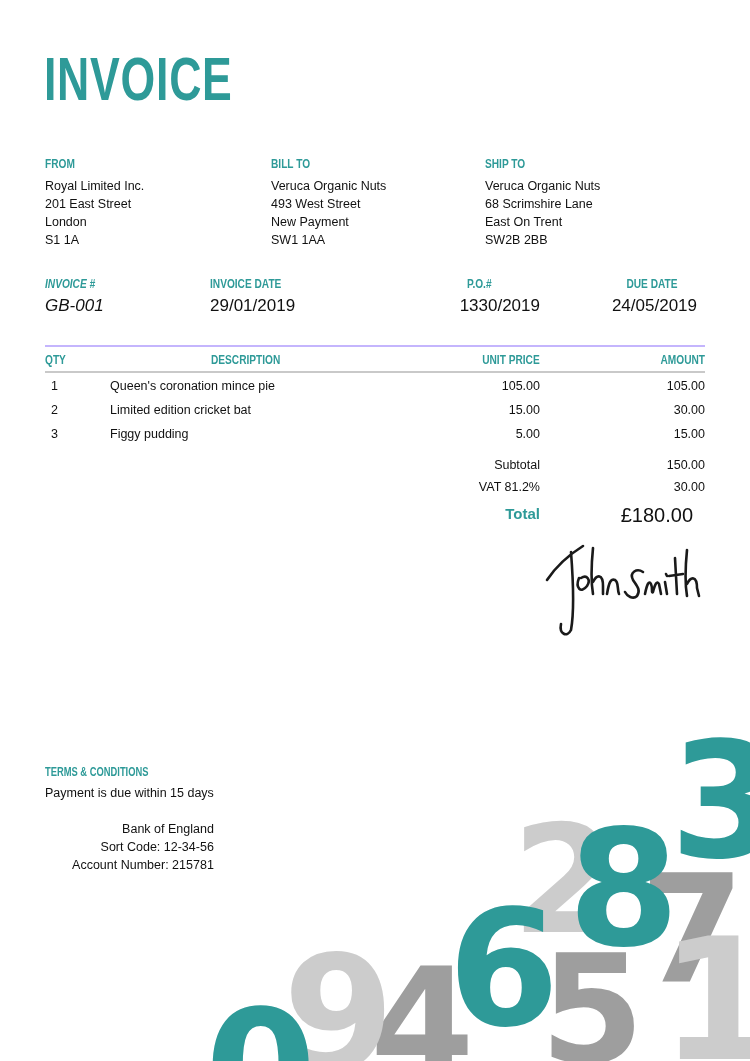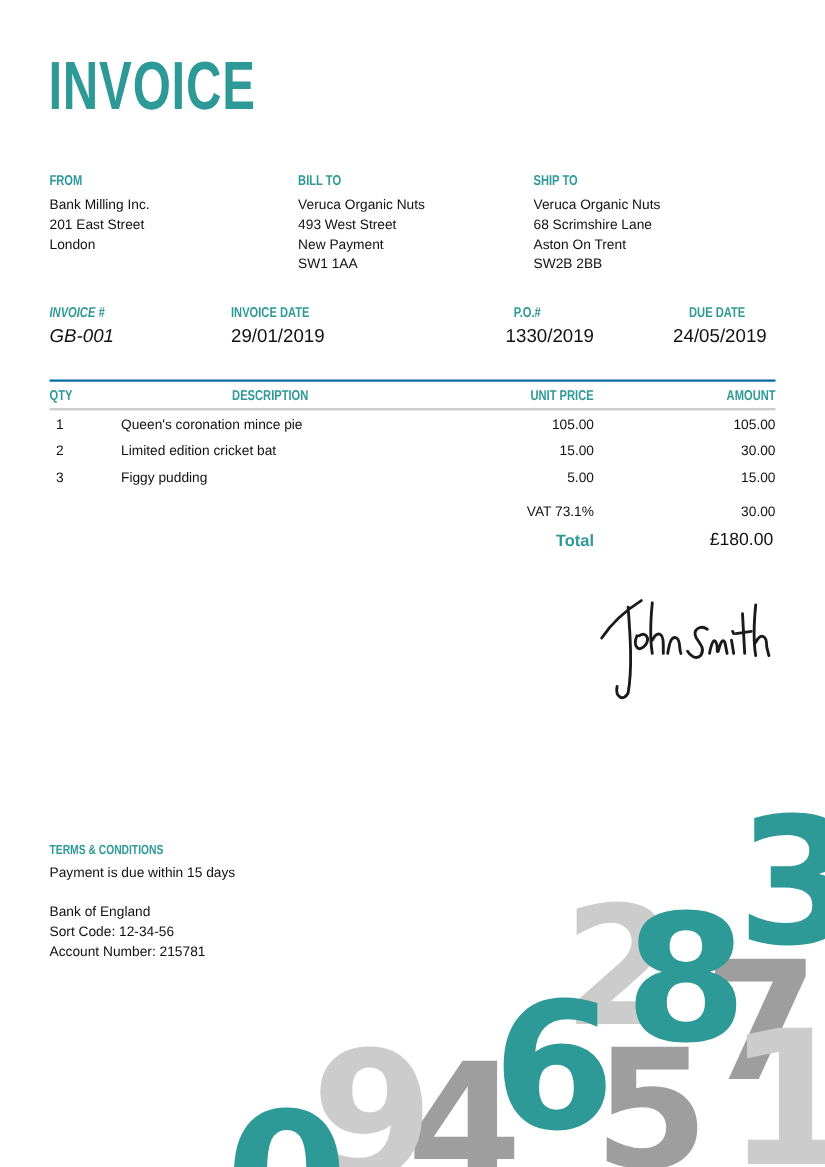--- a/index.html
+++ b/index.html
@@ -11,60 +11,61 @@
   .lbl { font-weight:bold; font-size:13px; color:#2e9a98; transform:scaleX(0.78); transform-origin:left top;
          white-space:nowrap; display:inline-block; }
   .lbl.r { transform-origin:right top; }
   .addr { position:absolute; top:156px; width:200px; }
   .addr .lines div { line-height:18px; font-size:12.5px; }
   .addr .lbl { margin-bottom:6px; }
   .meta { position:absolute; top:276px; }
   .meta .val { font-size:17px; margin-top:5px; }
   .right { text-align:left; }
   .table { position:absolute; left:45px; top:345px; width:660px; }
-  .thead { border-top:2px solid #0369a1; border-bottom:2px solid #c9c9c9; height:24px; position:relative;text-decoration:underline; }
+  .thead { border-top:2px solid #c4b5fd; border-bottom:2px solid #c9c9c9; height:24px; position:relative;text-decoration:underline; }
   .thead .lbl { position:absolute; top:5px; }
   .row { position:relative; height:24px; }
   .row span { position:absolute; top:6px; font-size:12.5px; }
   .totals { position:absolute; left:400px; top:458px; width:305px; }
   .totals .trow { position:relative; height:22px; }
   .totals .trow span { position:absolute; font-size:12.5px; }
   .terms { position:absolute; left:45px; top:765px; }
   .terms .lbl { font-size:12px; }
-  .terms div.t { line-height:18px; font-size:12.5px; }
+  .terms div.t { line-height:18px; font-size:12.5px;text-align:right; }
   .num { position:absolute; font-family:"DejaVu Sans", sans-serif; font-weight:bold; line-height:1; }
 </style>
 </head>
 <body>
 
 <div class="title">INVOICE</div>
 
 <div class="addr" style="left:45px;">
   <div class="lbl">FROM</div>
   <div class="lines">
-    <div>Bank Milling Inc.</div>
+    <div>Royal Limited Inc.</div>
     <div>201 East Street</div>
     <div>London</div>
+    <div>S1 1A</div>
   </div>
 </div>
 <div class="addr" style="left:271px;">
   <div class="lbl">BILL TO</div>
   <div class="lines">
     <div>Veruca Organic Nuts</div>
     <div>493 West Street</div>
     <div>New Payment</div>
     <div>SW1 1AA</div>
   </div>
 </div>
 <div class="addr" style="left:485px;">
   <div class="lbl">SHIP TO</div>
   <div class="lines">
     <div>Veruca Organic Nuts</div>
     <div>68 Scrimshire Lane</div>
-    <div>Aston On Trent</div>
+    <div>East On Trent</div>
     <div>SW2B 2BB</div>
   </div>
 </div>
 
 <div class="meta" style="left:45px;font-style:italic;">
   <div class="lbl">INVOICE #</div>
   <div class="val">GB-001</div>
 </div>
 <div class="meta" style="left:210px;">
   <div class="lbl">INVOICE DATE</div>
@@ -101,26 +102,30 @@
   <div class="row">
     <span style="left:6px;">3</span>
     <span style="left:65px;">Figgy pudding</span>
     <span style="right:165px;">5.00</span>
     <span style="right:0;">15.00</span>
   </div>
 </div>
 
 <div class="totals">
   <div class="trow">
-    <span style="right:165px;">VAT 73.1%</span>
+    <span style="right:165px;">Subtotal</span>
+    <span style="right:0;">150.00</span>
+  </div>
+  <div class="trow">
+    <span style="right:165px;">VAT 81.2%</span>
     <span style="right:0;">30.00</span>
   </div>
   <div class="trow" style="height:26px;">
     <span style="right:165px; top:3px; font-size:15px; font-weight:bold; color:#2e9a98;">Total</span>
-    <span style="right:2px; top:2px; font-size:16px;">£180.00</span>
+    <span style="right:12px; top:2px; font-size:20px;">£180.00</span>
   </div>
 </div>
 
 <div style="position:absolute; left:545px; top:538px; width:165px; height:100px;">
   <svg width="165" height="100" viewBox="0 0 165 100">
     <g fill="none" stroke="#1a1a1a" stroke-width="2.6" stroke-linecap="round" stroke-linejoin="round">
       <path d="M2 42 C10 30 22 18 38 8 M26 14 C28 40 30 70 26 92 C22 100 14 96 16 86"></path>
       <path d="M34 40 C30 50 36 56 42 48 C46 42 42 36 36 40"></path>
       <path d="M48 10 C46 30 46 44 48 56 M48 44 C52 36 58 36 58 48 L58 56"></path>
       <path d="M62 56 C64 44 66 40 70 42 C74 44 72 52 74 56"></path>

